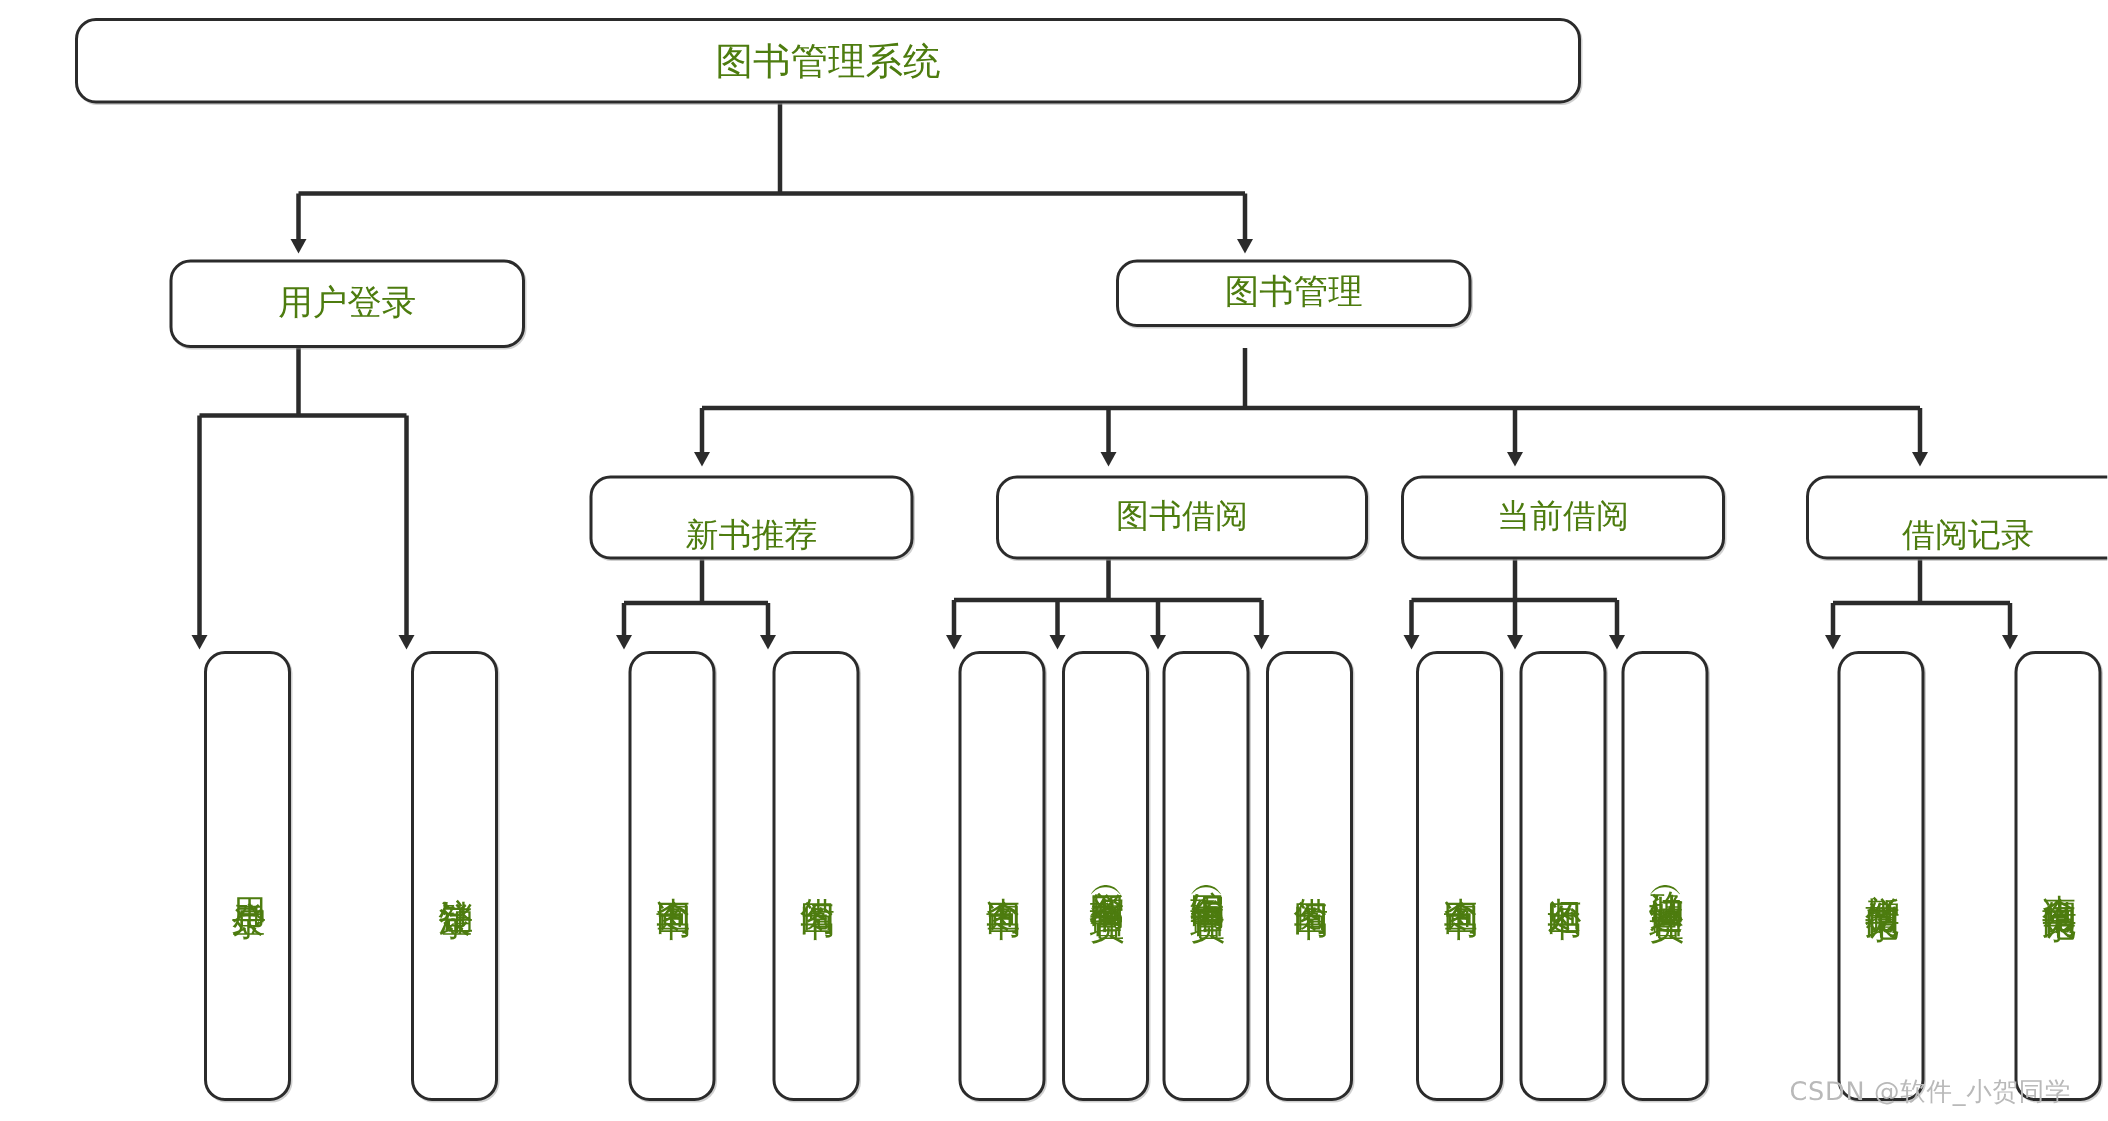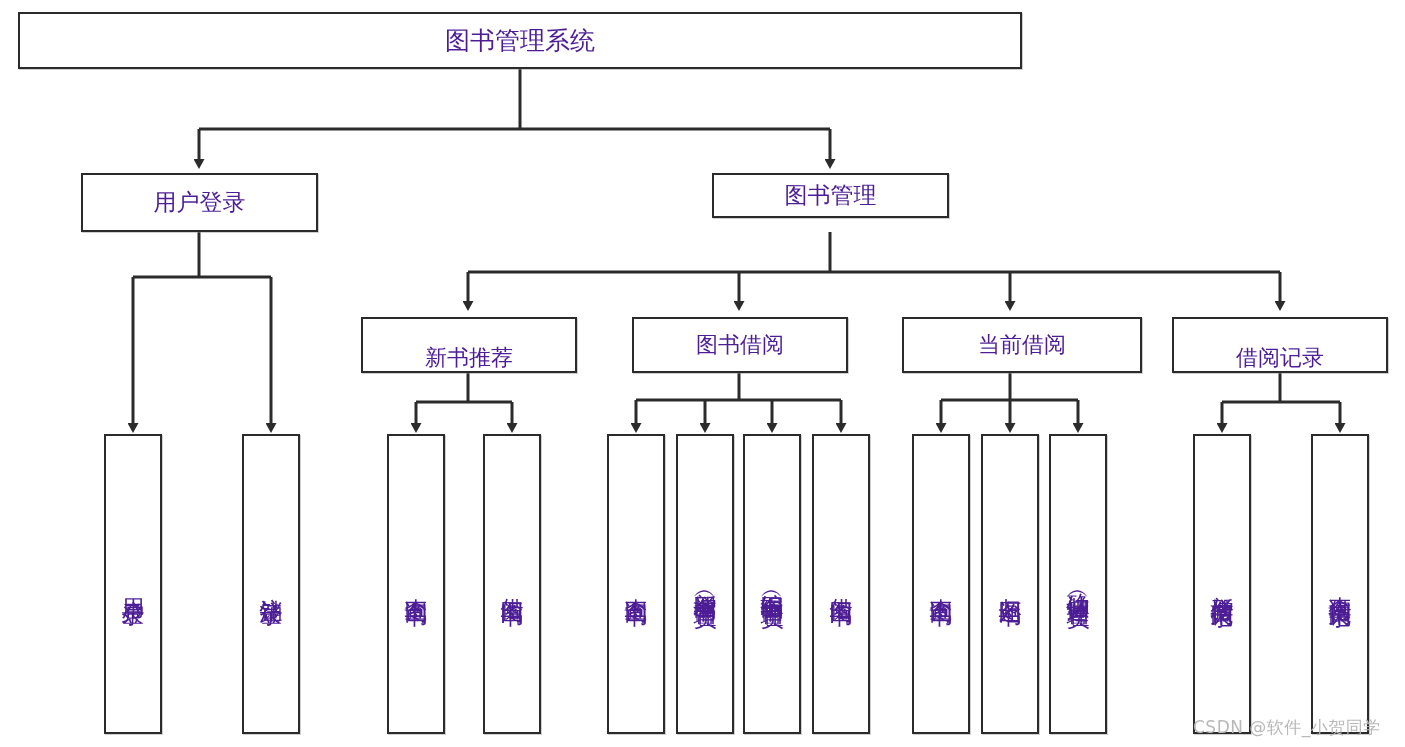--- a/index.html
+++ b/index.html
@@ -15,26 +15,27 @@
     width: 1405px;
     height: 747px;
     background: #ffffff;
     overflow: hidden;
   }
   .node {
     position: absolute;
     box-sizing: border-box;
     background: #ffffff;
     border: 2.5px solid #2b2b2b;
-    border-radius: 0;
+    border-radius: 14px;
     display: flex;
     align-items: center;
     justify-content: center;
-    color: #4c1d95;
+    color: #4d7c0f;
     box-shadow: 1px 1px 0 rgba(150,150,150,0.45);
+    margin-left: 32px;
   }
   .node .lbl {
     display: block;
     text-align: center;
     line-height: 1.12;
     white-space: nowrap;
   }
   
   .node.h .lbl {
     writing-mode: horizontal-tb;
@@ -133,24 +134,24 @@
   <div class="node h t-lvl2" style="left:81px; top:173px; width:237px; height:59px;">
     <span class="lbl">用户登录</span>
   </div>
   <div class="node h t-lvl2" style="left:712px; top:173px; width:237px; height:45px;">
     <span class="lbl">图书管理</span>
   </div>
 
   <div class="node h t-lvl3" style="left:361px; top:317px; width:216px; height:56px;align-items:flex-end;">
     <span class="lbl">新书推荐</span>
   </div>
-  <div class="node h t-lvl3" style="left:632px; top:317px; width:216px; height:56px;">
+  <div class="node h t-lvl3" style="left:632px; top:317px; width:248px; height:56px;">
     <span class="lbl">图书借阅</span>
   </div>
-  <div class="node h t-lvl3" style="left:902px; top:317px; width:240px; height:56px;">
+  <div class="node h t-lvl3" style="left:902px; top:317px; width:216px; height:56px;">
     <span class="lbl">当前借阅</span>
   </div>
   <div class="node h t-lvl3" style="left:1172px; top:317px; width:216px; height:56px;align-items:flex-end;">
     <span class="lbl">借阅记录</span>
   </div>
 
   <div class="node v t-leaf" style="left:104px; top:434px; width:58px; height:300px;">
     <span class="lbl">用户登录</span>
   </div>
   <div class="node v t-leaf" style="left:242px; top:434px; width:58px; height:300px;">

